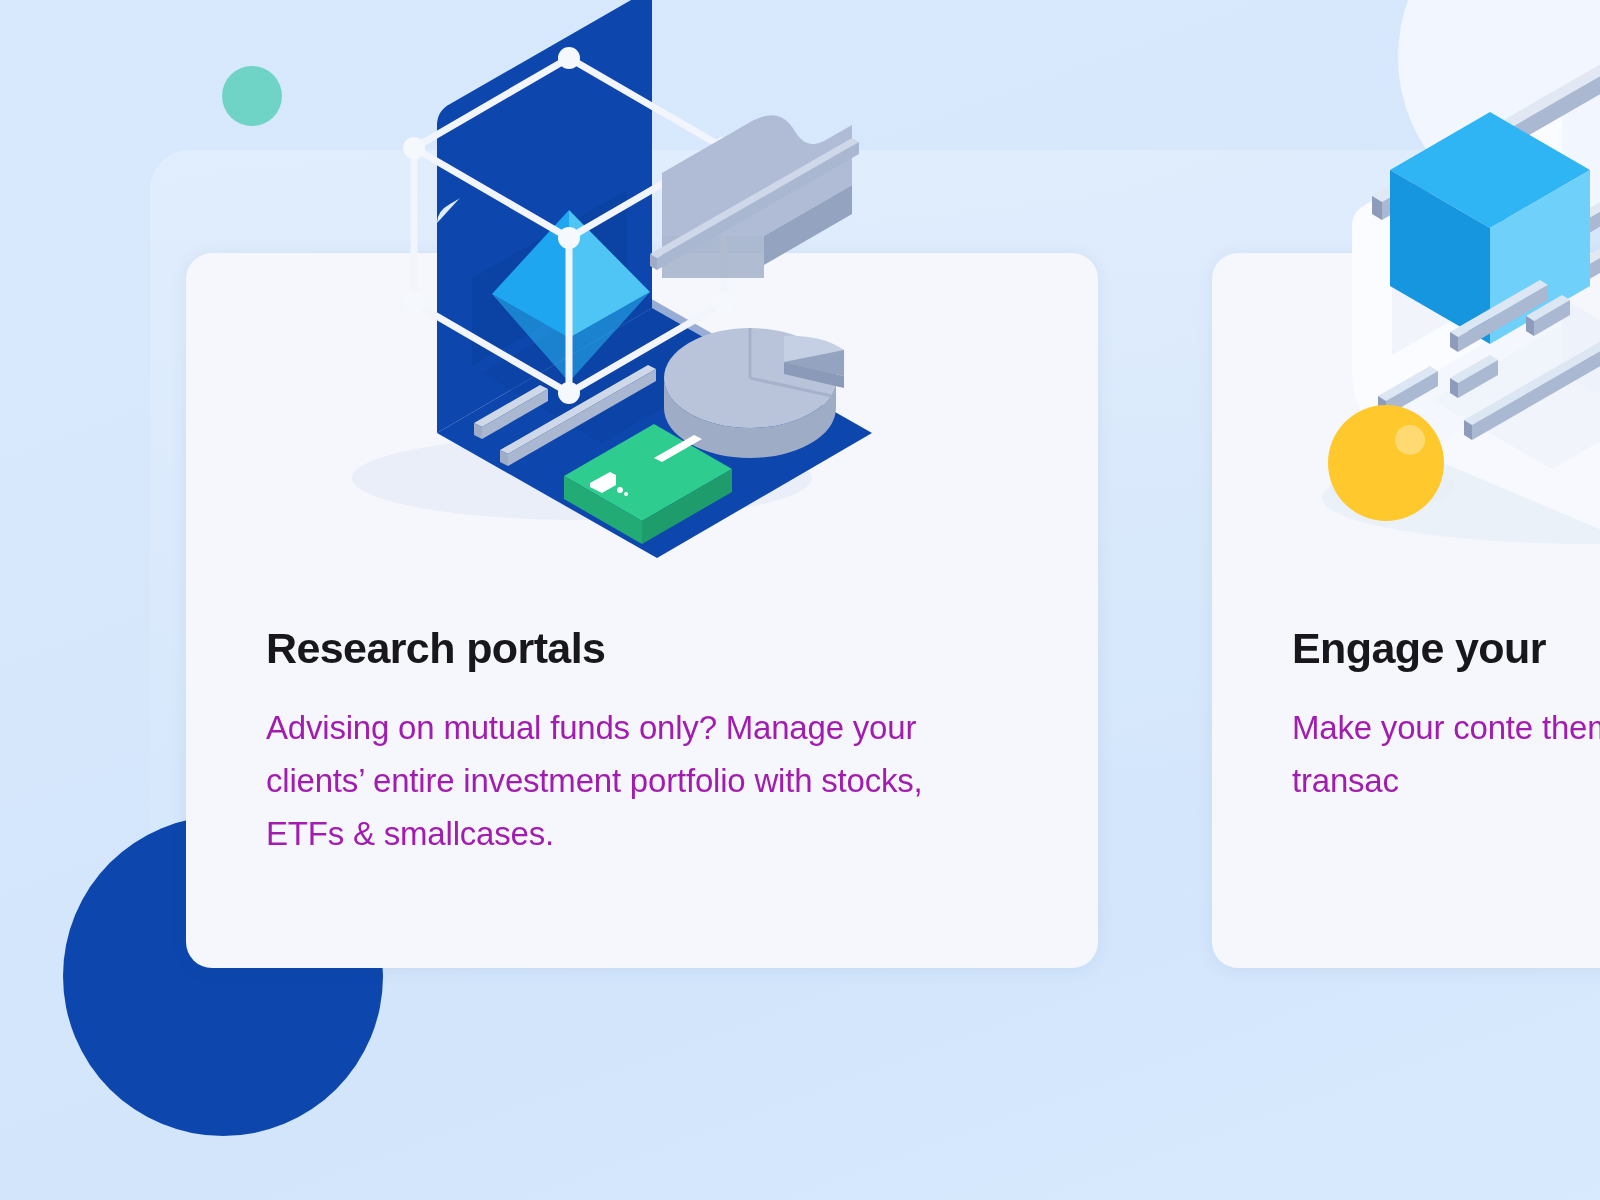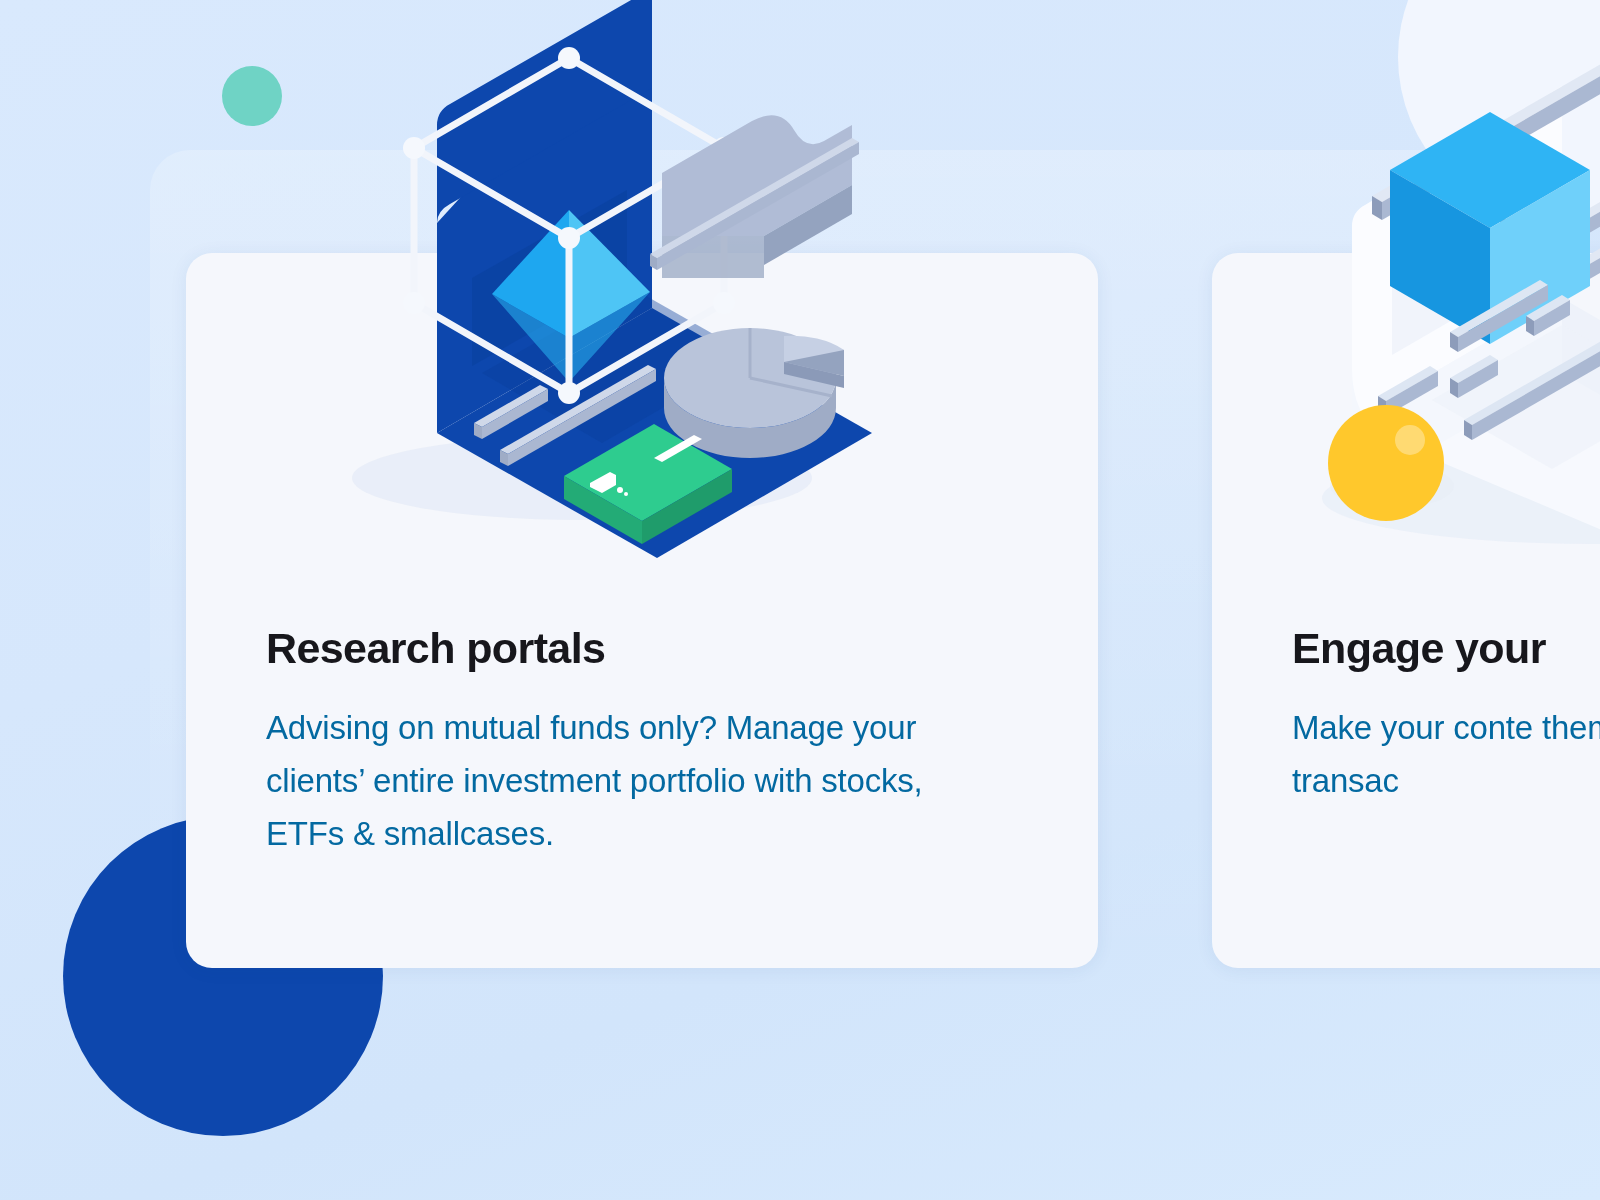--- a/index.html
+++ b/index.html
@@ -42,21 +42,21 @@
   .card-body{
     position:absolute; left:80px; right:80px; bottom:0; top:372px;
   }
   .card-title{
     font-size:43px; font-weight:bold; color:#17171c;
     letter-spacing:-.6px; line-height:1.1;
     white-space:nowrap;
   }
   .card-desc{
     margin-top:30px;
-    font-size:33px; line-height:1.6; color:#0369a1;
+    font-size:33px; line-height:1.6; color:#a21caf;
     letter-spacing:-.2px;
     max-width:712px;
   }
 
   
   .illo{ position:absolute; pointer-events:none; }
   #illo-1{ left:146px; top:-95px; width:620px; height:580px; }
   #illo-2{ left:20px; top:-105px; width:700px; height:600px; }
 
   

